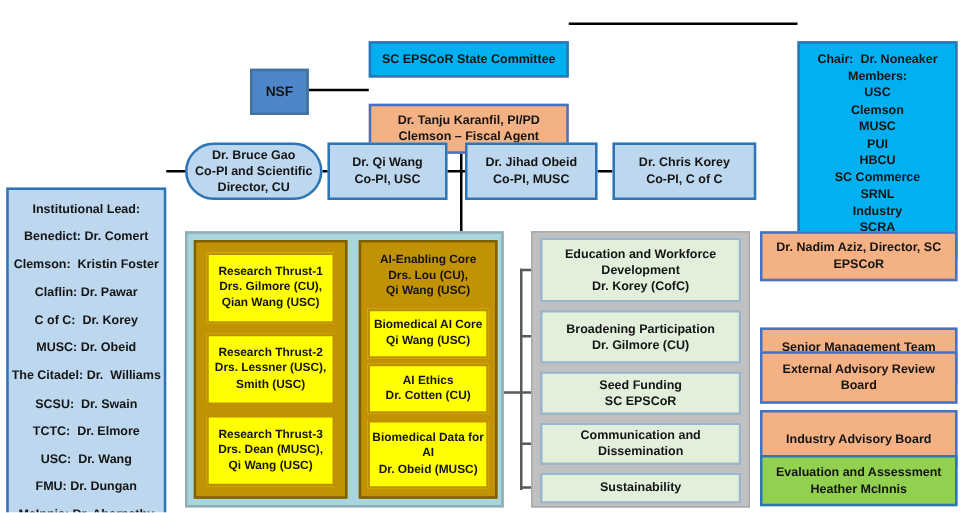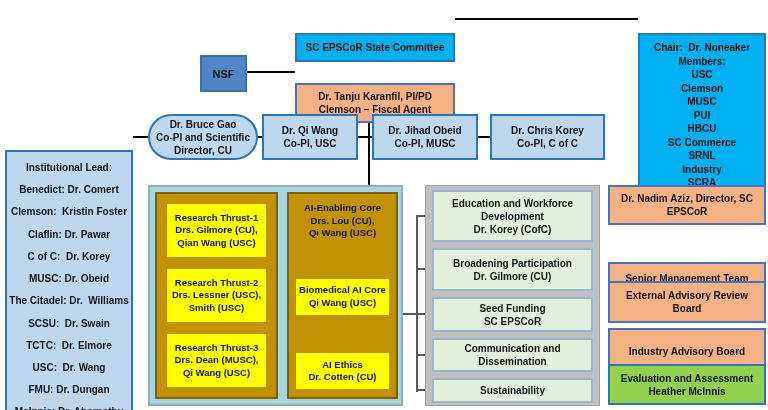--- a/index.html
+++ b/index.html
@@ -124,20 +124,25 @@
 Qi Wang (USC)</span>
     </div>
     <div class="box yellow f95" style="position:relative;height:40px;justify-content:flex-end;">
       <span>Biomedical AI Core
 Qi Wang (USC)</span>
     </div>
     <div class="box yellow f95" style="position:relative;height:40px;">
       <span>AI Ethics
 Dr. Cotten (CU)</span>
     </div>
+    <div class="box yellow f95" style="position:relative;height:55px;">
+      <span>Biomedical Data for
+AI
+Dr. Obeid (MUSC)</span>
+    </div>
   </div>
 
   <div class="box grayp" style="left:425px;top:185px;width:175px;height:221px;"></div>
   <div class="box prog f10" style="left:432px;top:190px;width:161px;height:52px;">
     <span>Education and Workforce
 Development
 Dr. Korey (CofC)</span>
   </div>
   <div class="box prog f10" style="left:432px;top:248px;width:161px;height:43px;">
     <span>Broadening Participation

